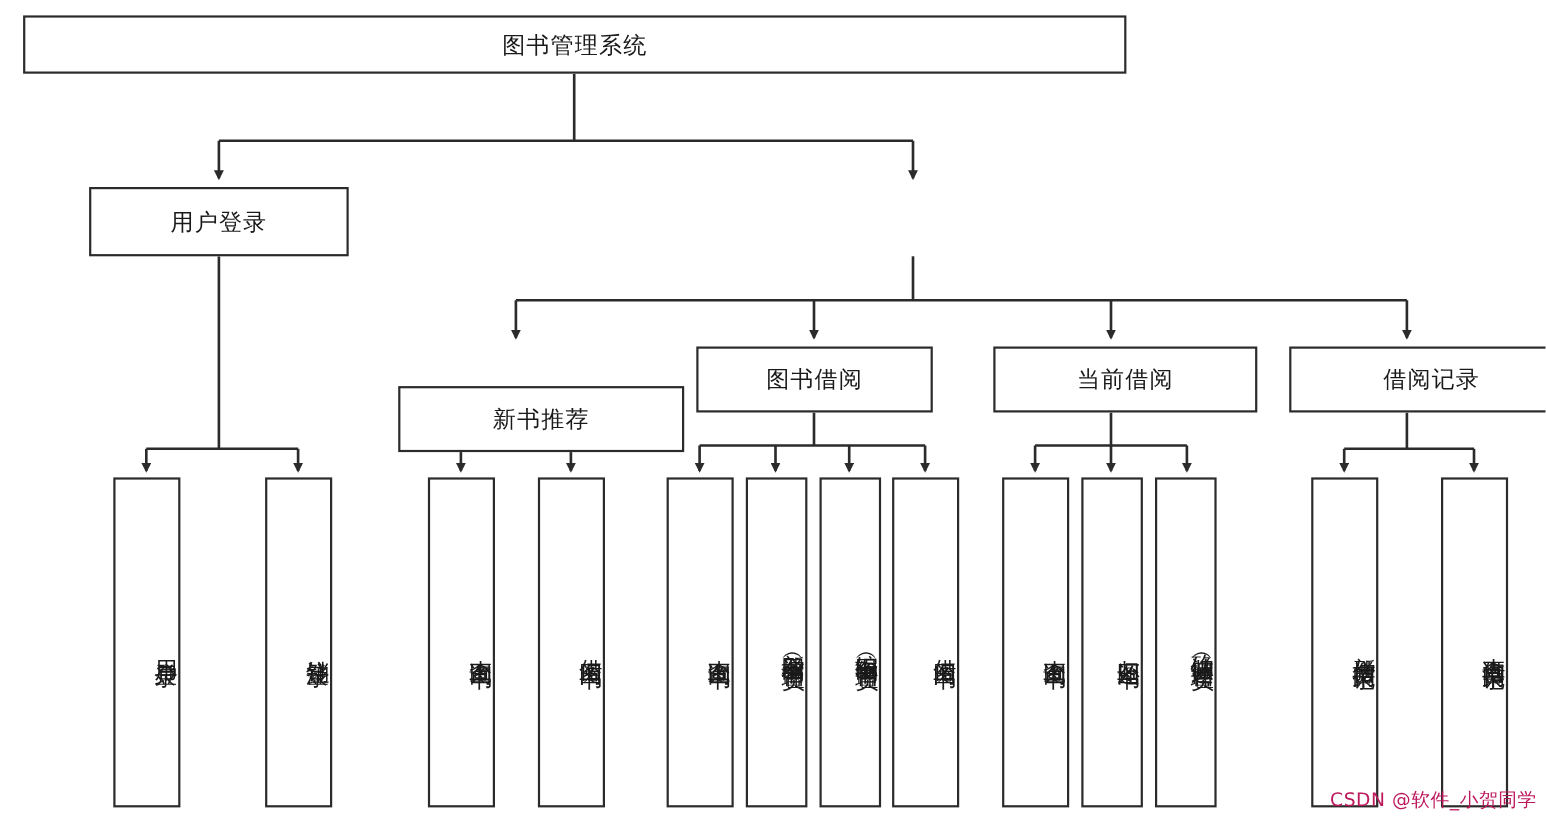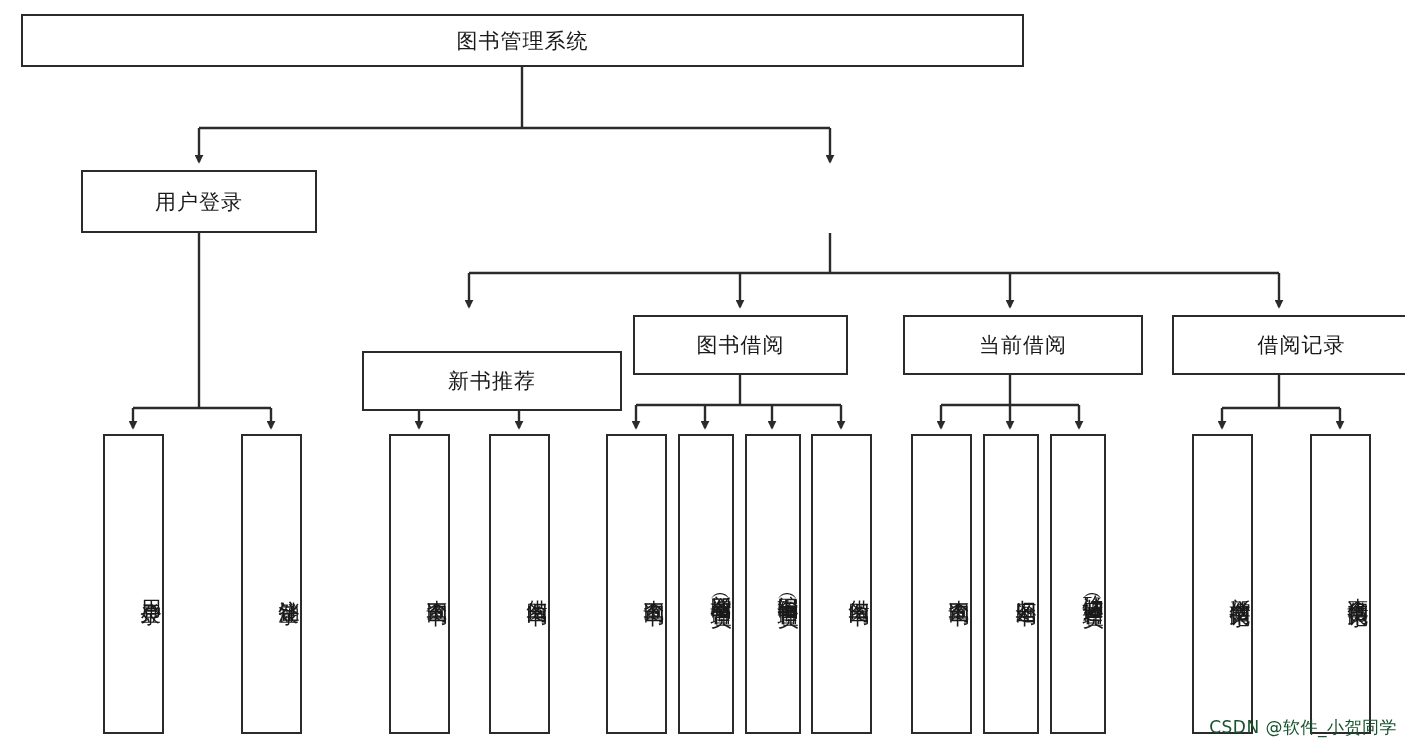--- a/index.html
+++ b/index.html
@@ -55,21 +55,21 @@
     writing-mode: vertical-rl;
     text-orientation: upright;
     display: block;
     text-align: center;
   }
   .watermark {
     position: absolute;
     right: 8px;
     bottom: 8px;
     font-size: 17px;
-    color: #14532d;
+    color: #be185d;
     z-index: 5;
     white-space: nowrap;
     letter-spacing: 0.5px;
   }
 </style>
 </head>
 <body>
 
 <div id="diagram-root">
 

